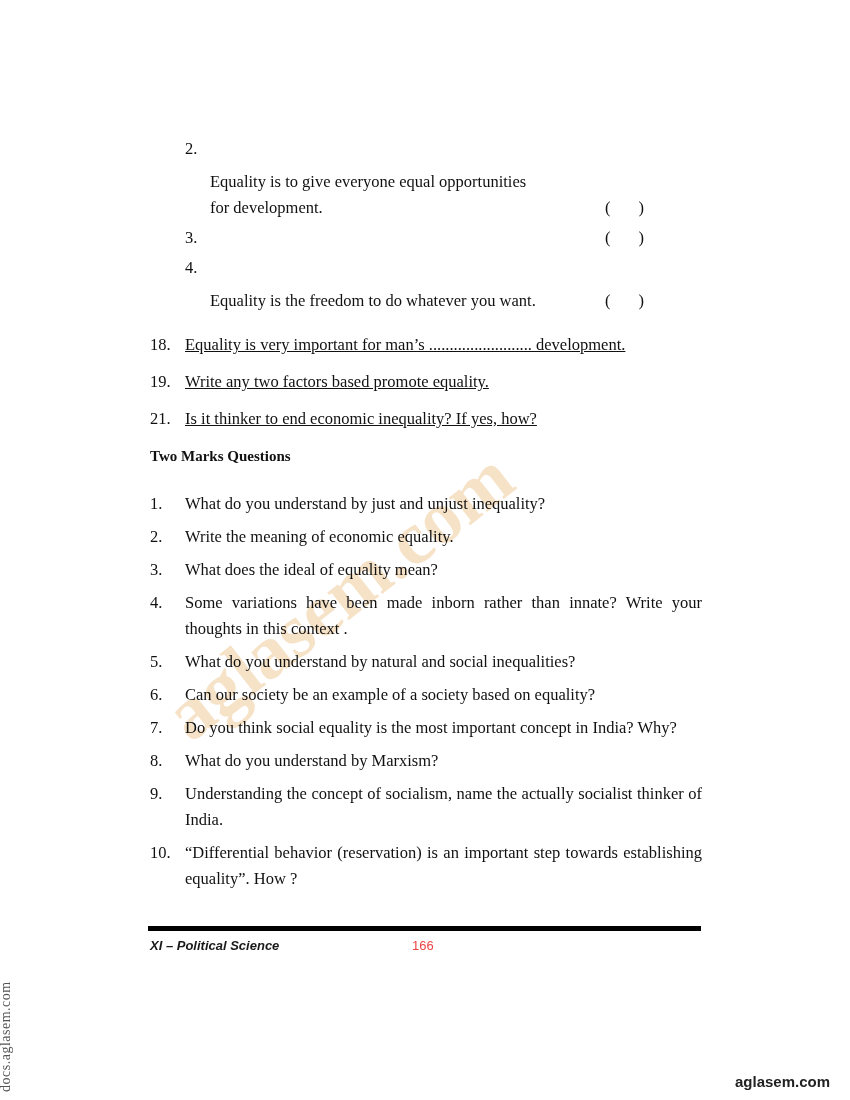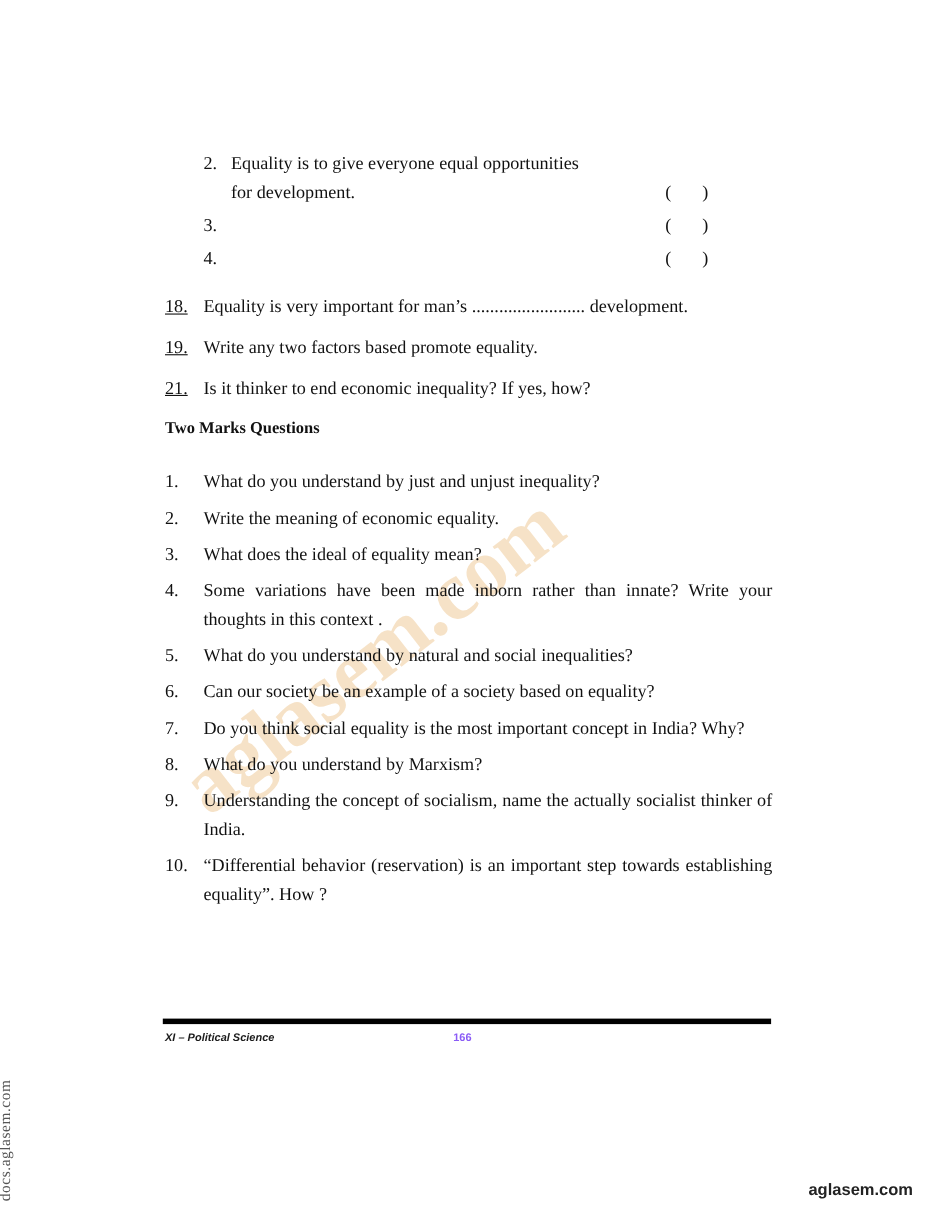--- a/index.html
+++ b/index.html
@@ -16,40 +16,40 @@
     position: absolute;
     left: 150px;
     top: 136px;
     width: 552px;
     font-size: 16.5px;
     line-height: 26px;
   }
   .tf-block { margin-bottom: 18px; }
   .tf-item { position: relative; display: flex; margin-left: 35px; margin-bottom: 4px; }
   .tf-num { width: 25px; flex: none; }
-  .tf-text { width: 385px; white-space: pre-line; }
+  .tf-text { width: 385px; white-space: pre-line; margin-top: 33px; }
   .tf-brackets { position: absolute; right: 58px; bottom: 0; word-spacing: 24px; }
   .q-row { display: flex; margin-bottom: 11px; }
-  .q-num { width: 35px; flex: none; text-decoration: underline; }
-  .q-text { flex: 1; }
+  .q-num { width: 35px; flex: none; }
+  .q-text { flex: 1; text-decoration: underline; }
   .section-heading { font-weight: bold; font-size: 15px; margin: 2px 0 22px 0; }
   .tm-row { display: flex; margin-bottom: 7px; }
   .tm-num { width: 35px; flex: none; }
   .tm-text { flex: 1; text-align: justify; }
   .footer-rule {
     position: absolute; left: 148px; top: 926px;
     width: 553px; height: 5px; background: #000;
   }
   .footer {
     position: absolute; left: 150px; top: 938px; width: 553px;
     font-family: "Liberation Sans", "DejaVu Sans", sans-serif;
-    font-size: 10px;
+    font-size: 13px;
   }
   .footer-course { font-weight: bold; font-style: italic; color: #1a1a1a; }
-  .footer-page { position: absolute; left: 262px; top: 0; font-weight: bold; color: #8b5cf6; }
+  .footer-page { position: absolute; left: 262px; top: 0; font-weight: normal; color: #ef4444; }
   .vertical-brand {
     position: absolute; left: 14px; bottom: 8px;
     transform: rotate(-90deg); transform-origin: left bottom;
     font-family: "Liberation Serif", serif;
     font-size: 14px; color: #555; letter-spacing: 0.5px; white-space: nowrap;
   }
   .corner-brand {
     position: absolute; right: 20px; bottom: 10px;
     font-family: "Liberation Sans", sans-serif;
     font-weight: bold; font-size: 15px; color: #222;
@@ -84,20 +84,21 @@
         <span class="tf-text">Equality is to give everyone equal opportunities
 for development.</span>
         <span class="tf-brackets">( )</span>
       </div>
       <div class="tf-item">
         <span class="tf-num">3.</span>
         <span class="tf-brackets">( )</span>
       </div>
       <div class="tf-item">
         <span class="tf-num">4.</span>
+        <span class="tf-text">Equality is the freedom to do whatever you want.</span>
         <span class="tf-brackets">( )</span>
       </div>
     </div>
 
     <div>
       <div class="q-row">
         <span class="q-num">18.</span>
         <span class="q-text">Equality is very important for man’s ......................... development.</span>
       </div>
       <div class="q-row">

